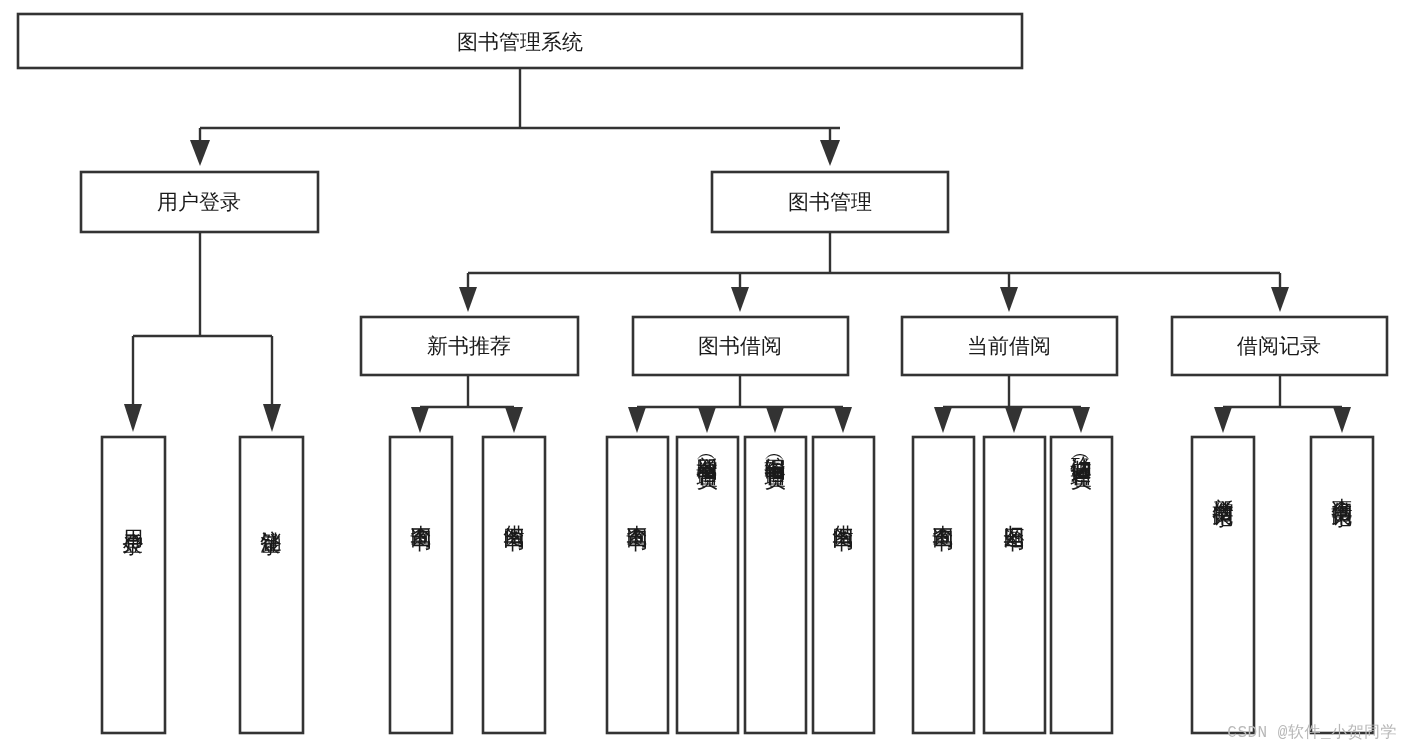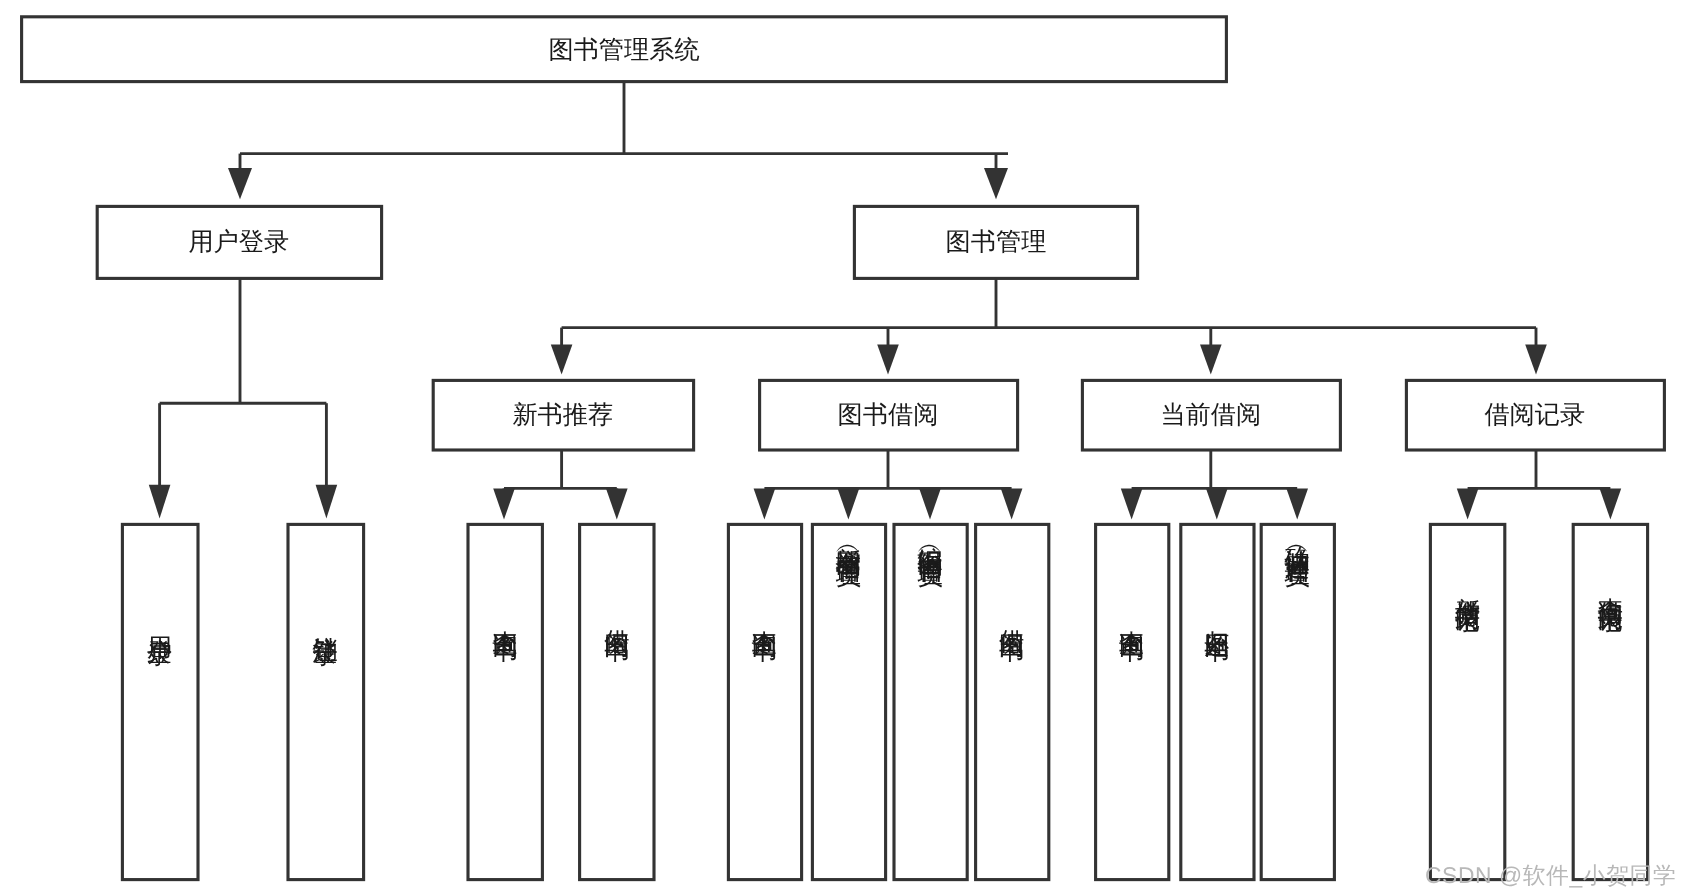--- a/index.html
+++ b/index.html
@@ -52,22 +52,22 @@
     stroke-linecap: butt;
   }
   .arrow-head {
     fill: #333333;
     stroke: none;
   }
   .watermark {
     position: absolute;
     right: 8px;
     bottom: 4px;
-    font-family: Liberation Sans, sans-serif;
-    font-size: 19px;
+    font-family: Liberation Mono, monospace;
+    font-size: 16px;
     color: #b8b8b8;
     letter-spacing: 0.5px;
     white-space: nowrap;
     pointer-events: none;
   }
 </style>
 </head>
 <body>
 
 <div id="diagram-root">

